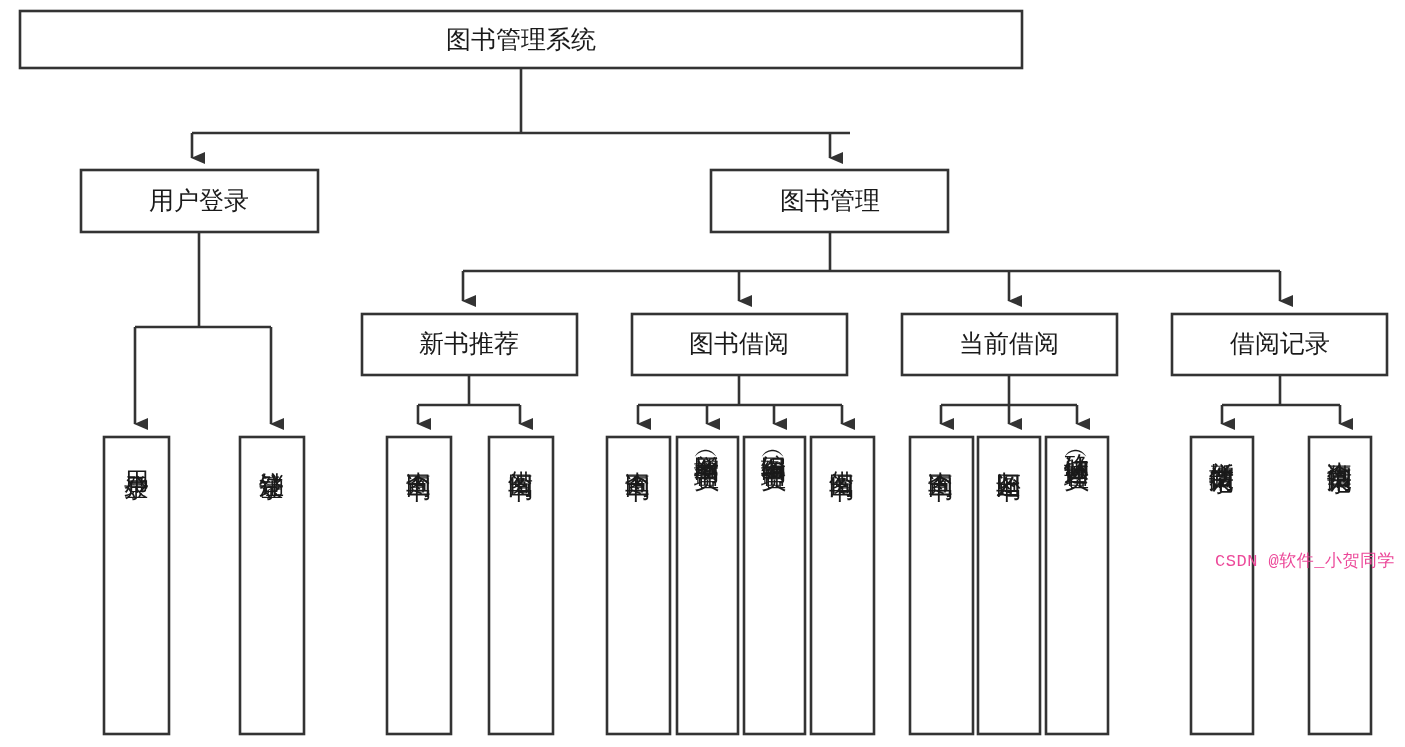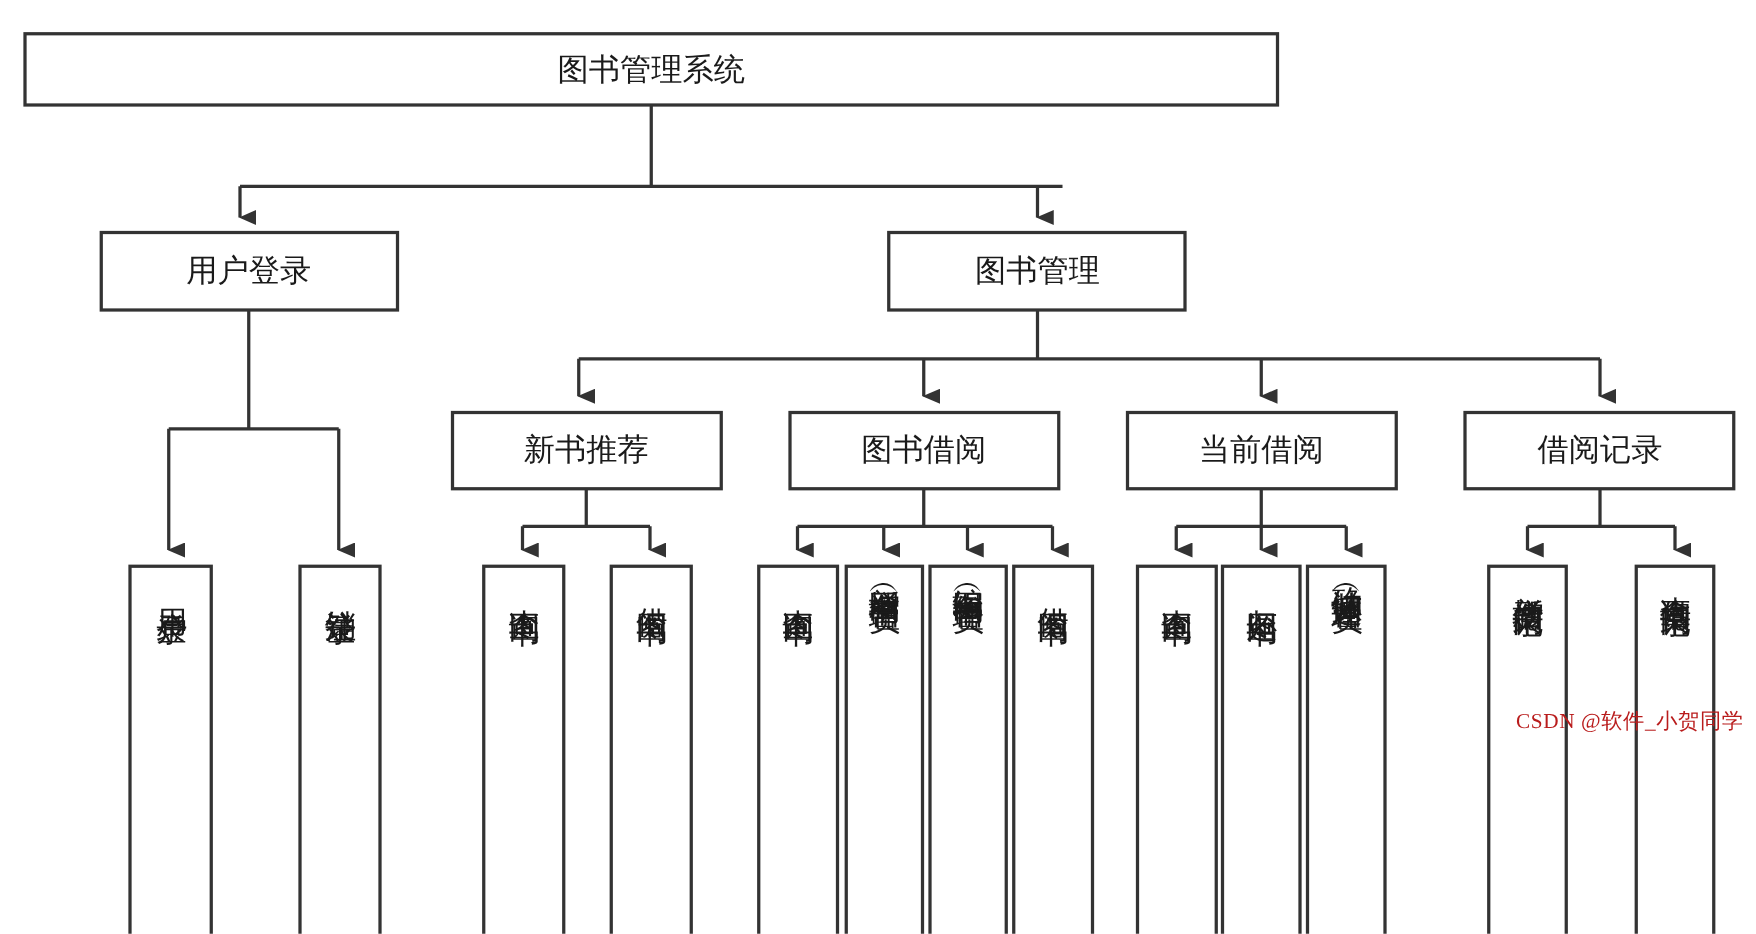--- a/index.html
+++ b/index.html
@@ -9,21 +9,21 @@
   }
   body {
     width: 1405px;
     height: 747px;
     font-family: "Liberation Sans", "DejaVu Sans", sans-serif;
     overflow: hidden;
     position: relative;
   }
   #diagram-root {
     position: absolute;
-    left: 0; top: 16px;
+    left: 0; top: 0;
     width: 1405px;
     height: 578px;
   }
   svg#flow {
     display: block;
     width: 1405px;
     height: 747px;
   }
   .node-box {
     fill: #ffffff;
@@ -53,23 +53,23 @@
     fill: none;
     stroke-linecap: butt;
   }
   .arrowhead {
     fill: #333333;
   }
   .watermark {
     position: absolute;
     right: 10px;
     bottom: 6px;
-    font-family: Liberation Serif, serif;
+    font-family: Liberation Mono, monospace;
     font-size: 17px;
-    color: #b91c1c;
+    color: #ec4899;
     white-space: nowrap;
     letter-spacing: 0.5px;
     pointer-events: none;
   }
 </style>
 </head>
 <body>
 
 <div id="diagram-root">
   <svg id="flow" viewBox="0 0 1405 747">

